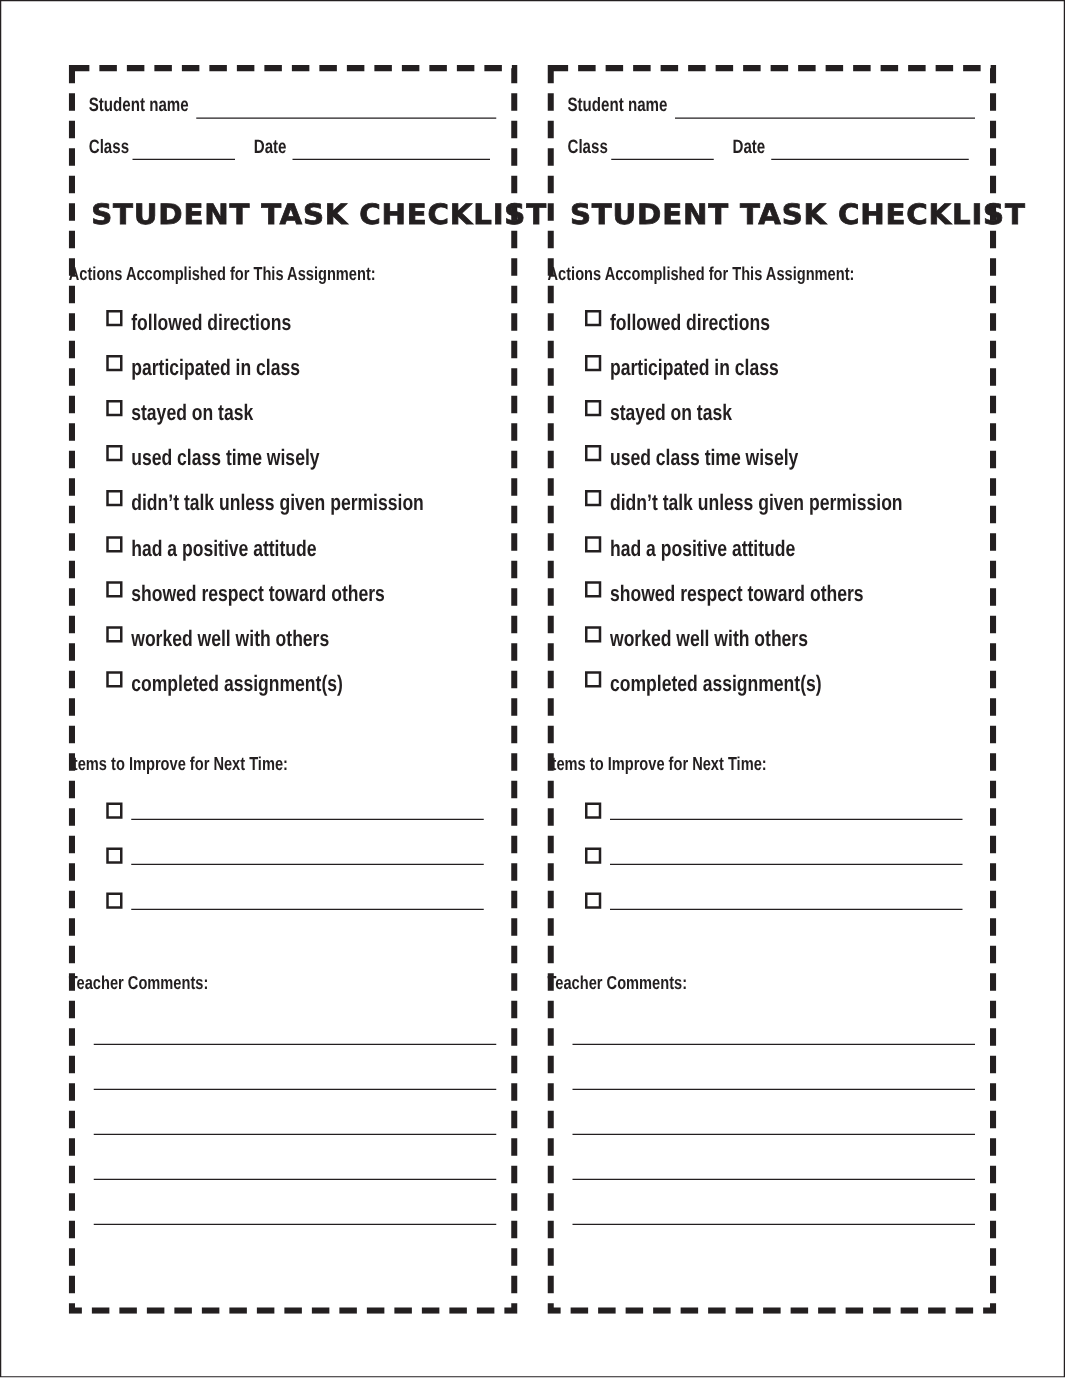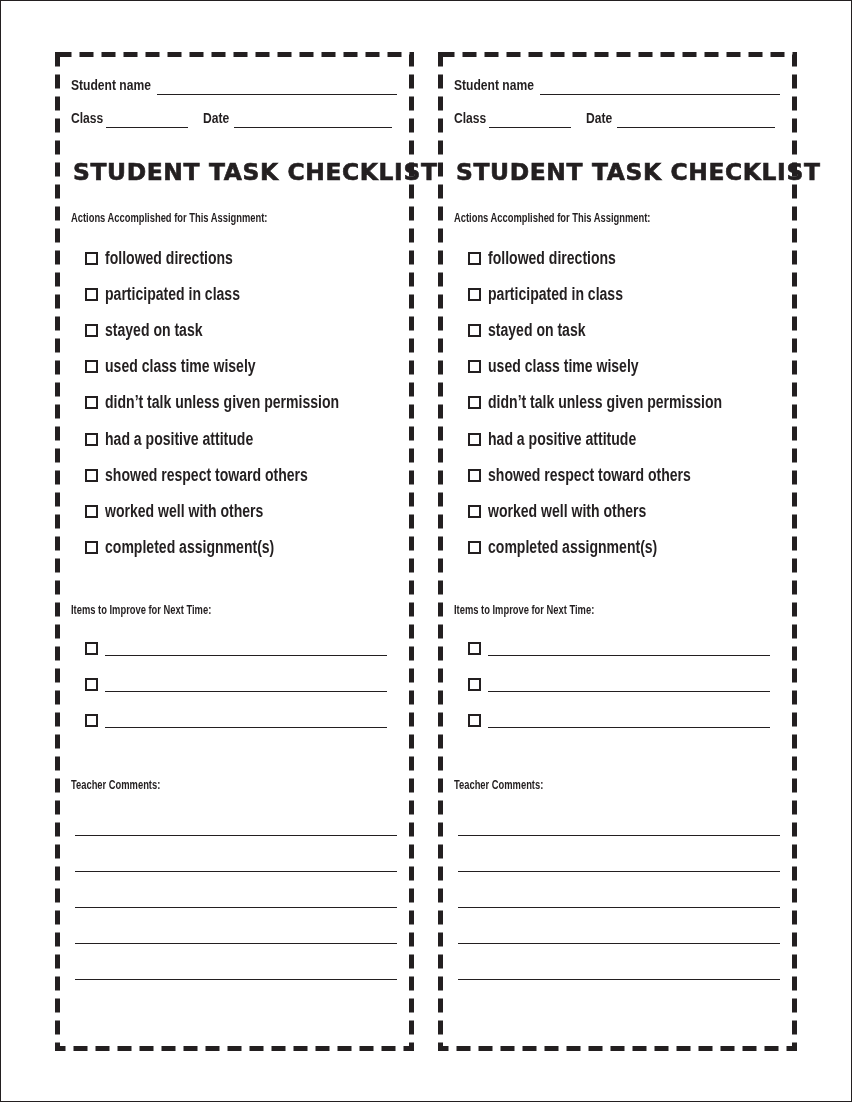--- a/index.html
+++ b/index.html
@@ -26,22 +26,22 @@
     }
     .blank-line {
       position: absolute; height: 0; border-bottom: 1.5px solid #231f20;
     }
     .title {
       position: absolute; left: 18px; top: 107px; font-family: "DejaVu Sans", sans-serif;
       font-weight: bold; font-size: 22.5px; letter-spacing: 0.6px; white-space: nowrap;
       transform: scaleX(1.04); transform-origin: left center;
       -webkit-text-stroke: 0.6px #231f20;
     }
-    .section-heading { position: absolute; left: 16px; font-size: 12px; }
-    .check-item { position: absolute; left: 30px; height: 20px; display: flex; align-items: center; }
+    .section-heading { position: absolute; left: 0; font-size: 15px; }
+    .check-item { position: absolute; left: 30px; height: 20px; display: flex; align-items: flex-start; }
     .checkbox {
       width: 13px; height: 13px; border: 2px solid #231f20; background: #fff; flex: none;
       margin-right: 7px;
     }
     .check-label { font-size: 18px; }
     .improve-row { position: absolute; left: 30px; height: 20px; }
     .improve-row .checkbox { position: absolute; left: 0; top: 2px; }
     .improve-row .blank-line { left: 20px; width: 282px; top: 15px; }
   </style>
 </head>

